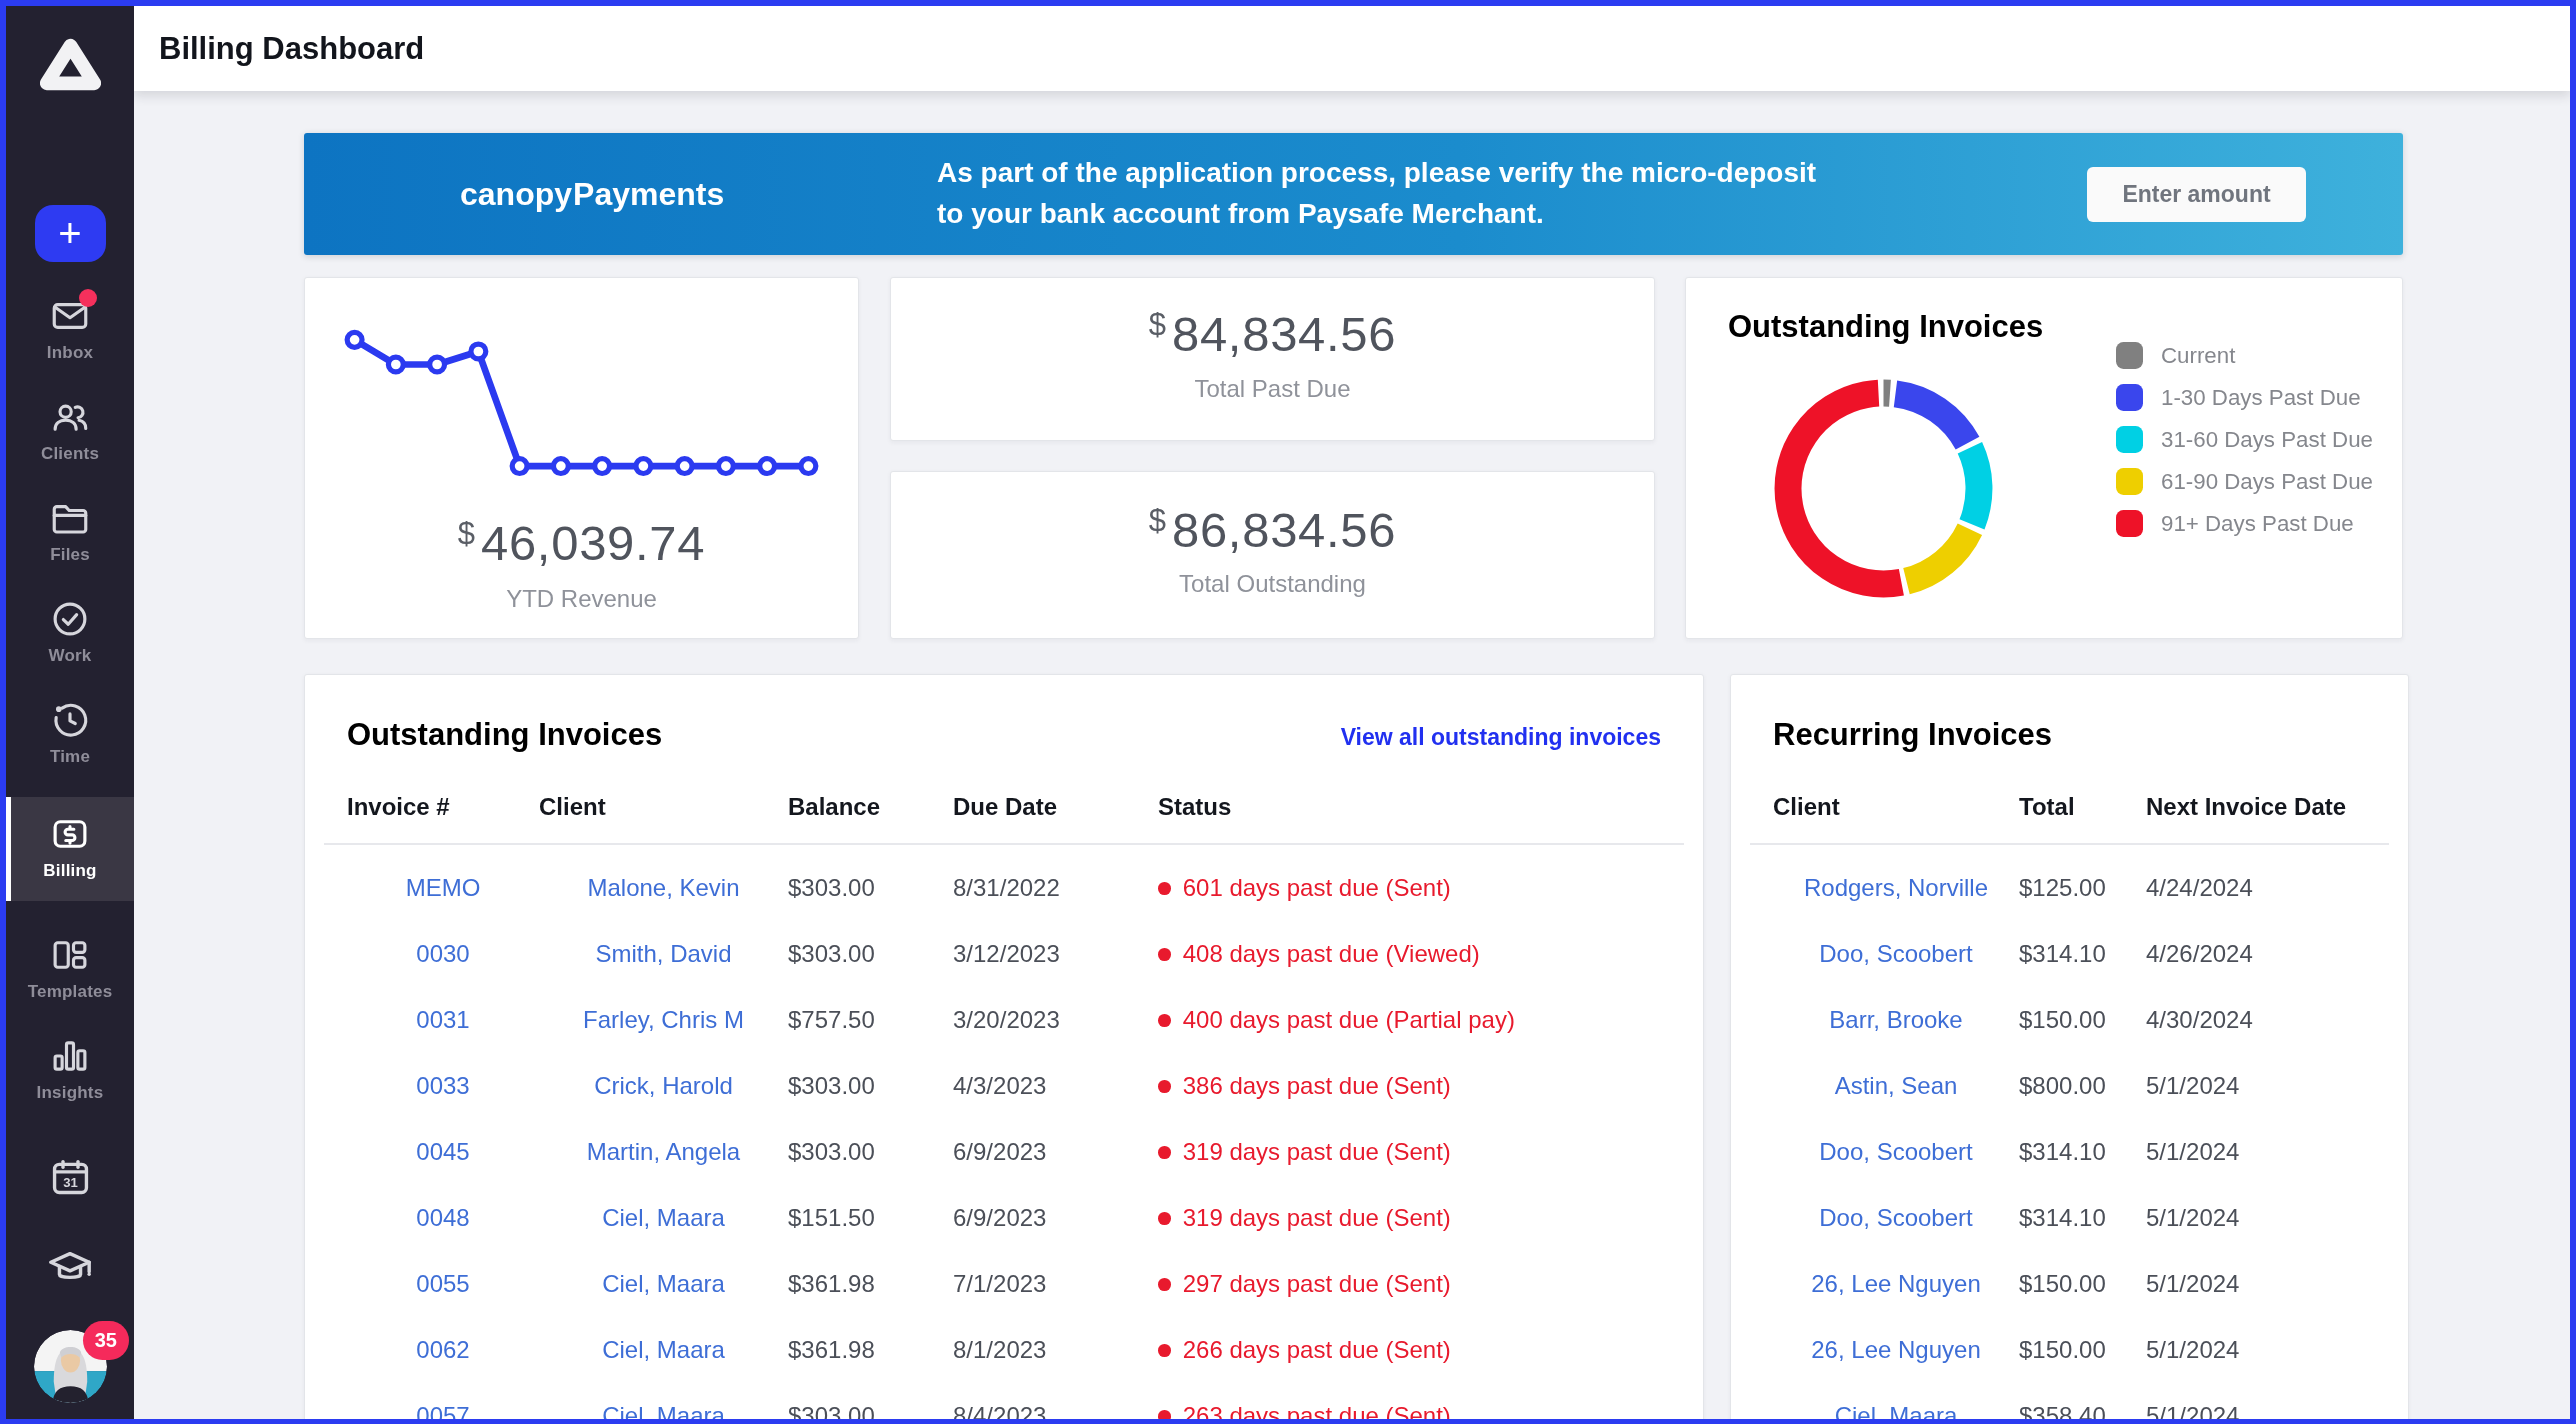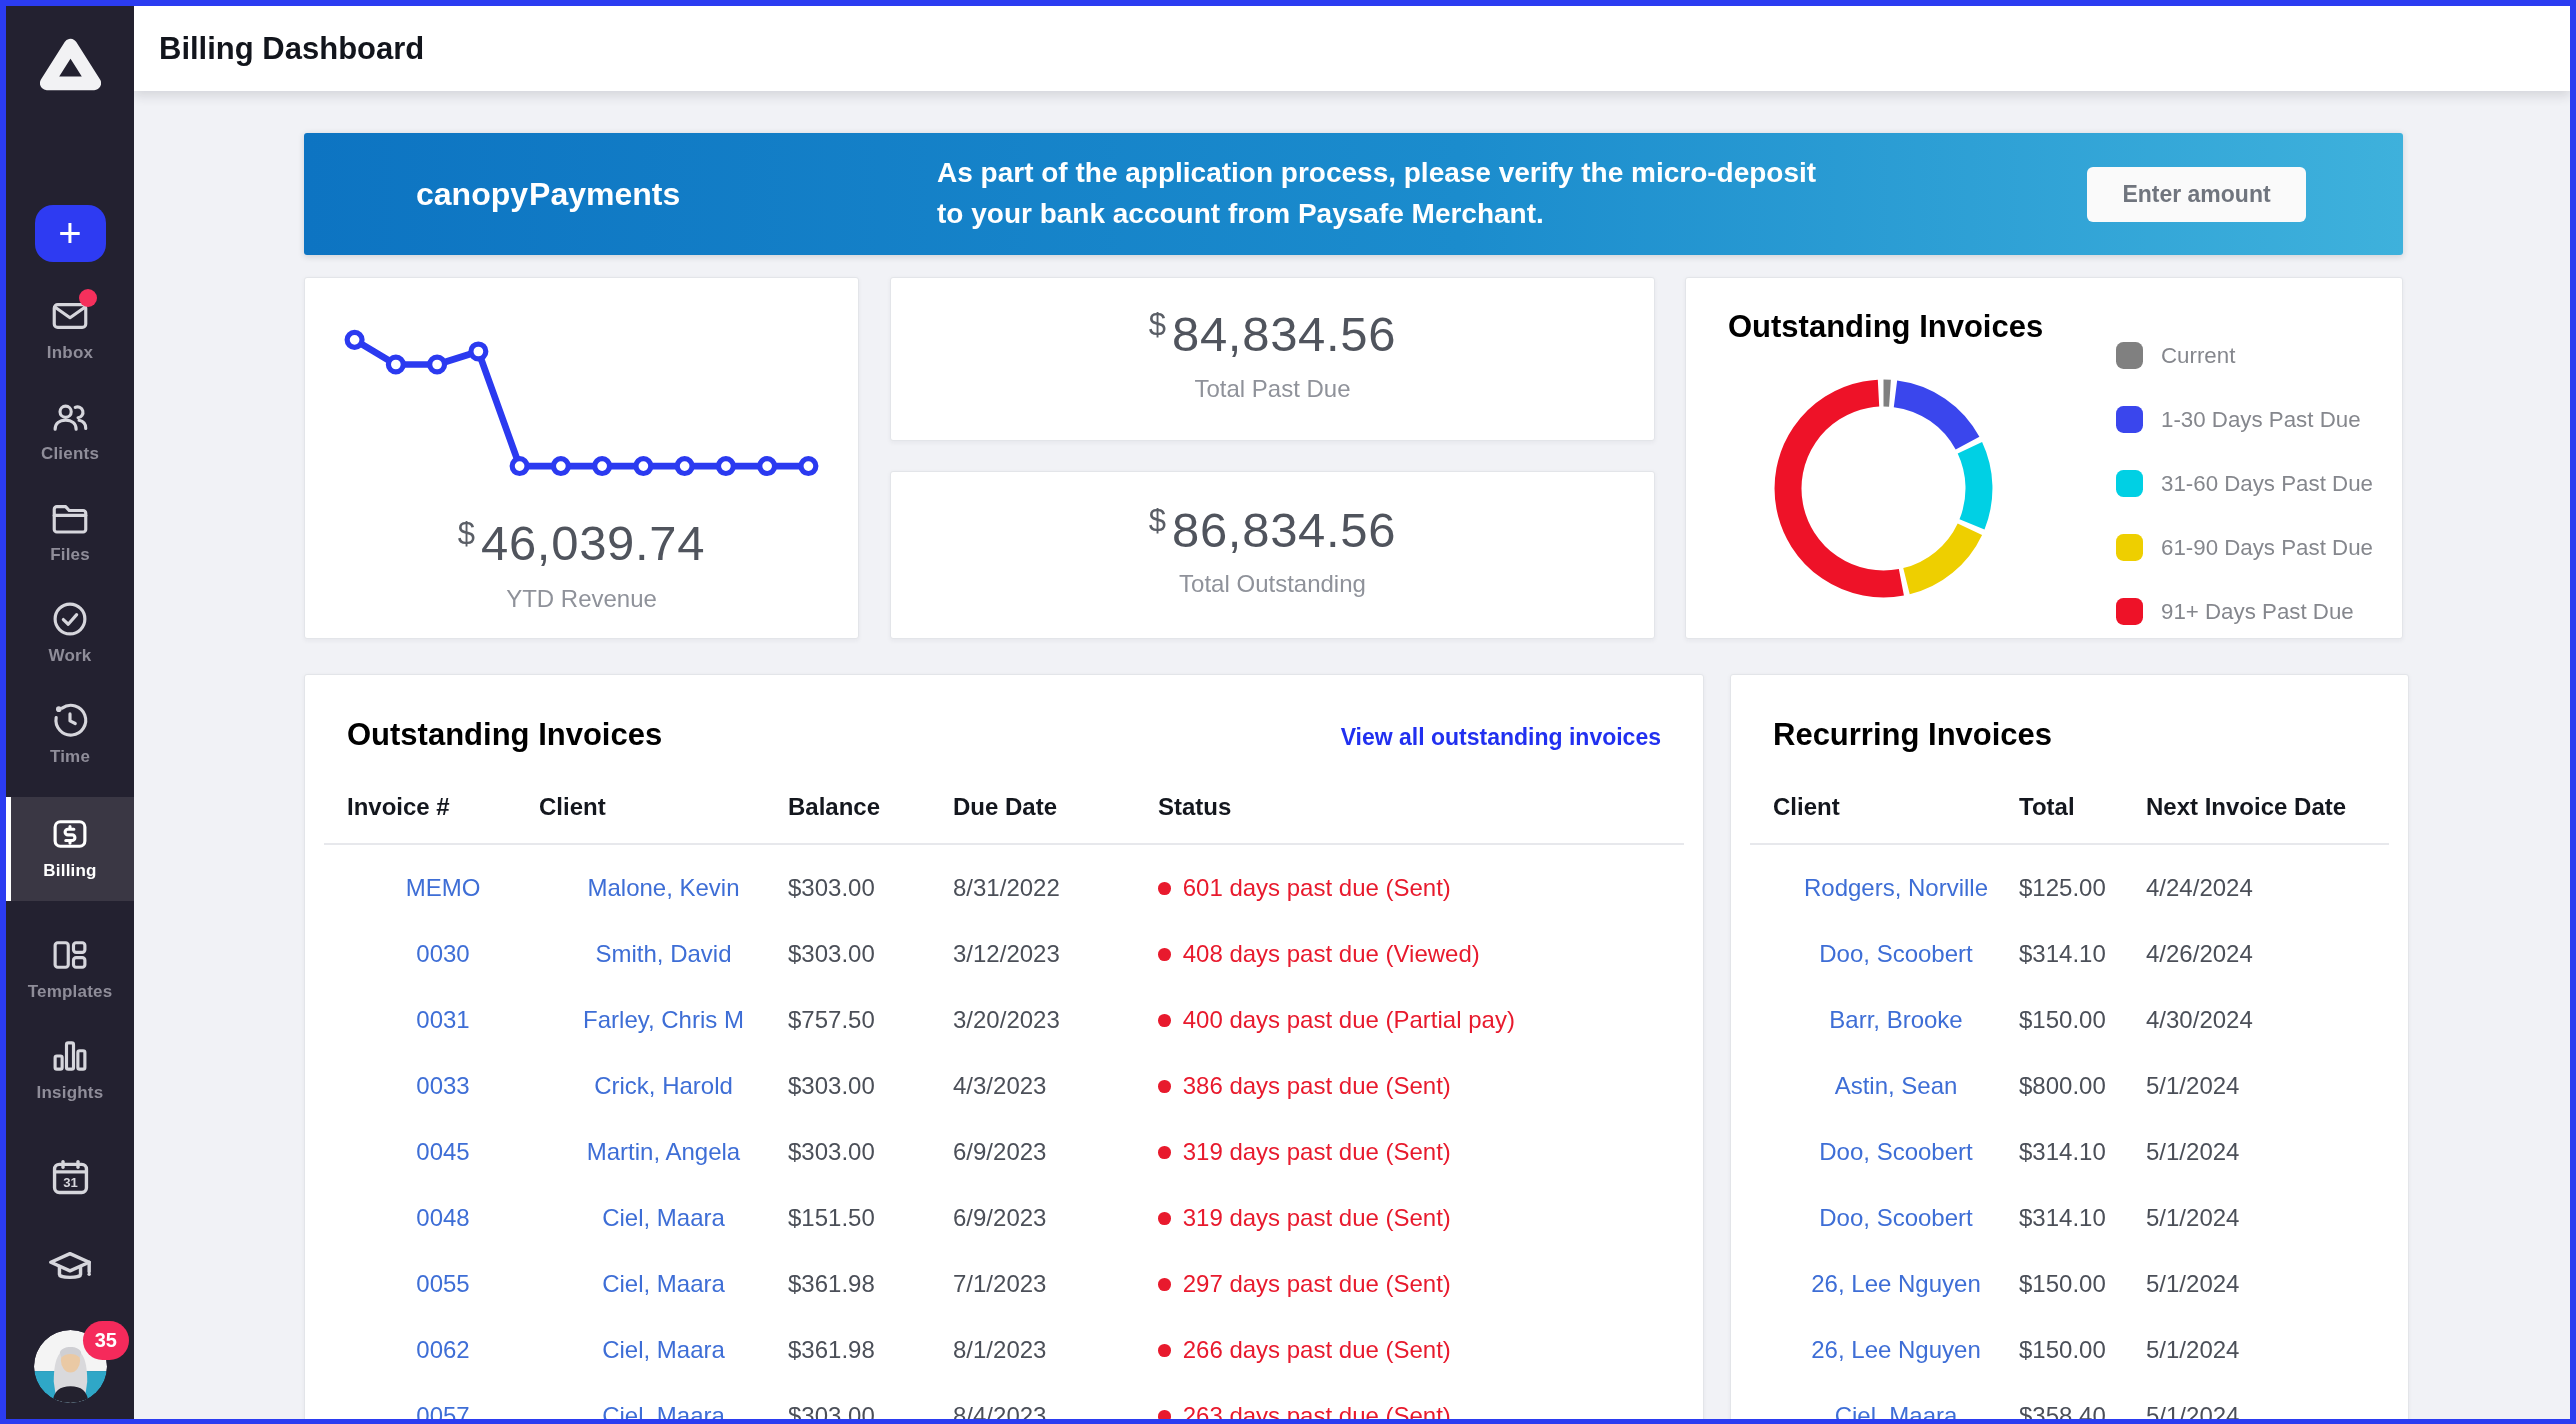--- a/index.html
+++ b/index.html
@@ -27,21 +27,21 @@
   .topbar { position: absolute; left: 128px; right: 0; top: 0; height: 85px; background: #fff; display: flex; align-items: center; padding-left: 25px; box-shadow: 0 4.5px 10.4px rgba(40,44,60,.14); z-index: 4; }
   .topbar h1 { font-size: 31px; font-weight: 700; color: #12151c; }
 
   
   .content { position: absolute; left: 128px; top: 85px; right: 0; bottom: 0; background: #f1f2f6; overflow: hidden; }
   .card { position: absolute; background: #fff; border: 0.7px solid #e3e5e9; border-radius: 3px; box-shadow: 0 1.5px 4.5px rgba(30,34,50,.05); }
 
   
   .banner { position: absolute; left: 170px; top: 42px; width: 2099px; height: 122px; border-radius: 3px; background: linear-gradient(90deg, #0d74c2 0%, #1b8ccd 55%, #3eb1dc 100%); display: flex; align-items: center; padding: 0 97px 0 112px; box-shadow: 0 1.5px 6px rgba(30,34,50,.15); }
   .banner-title { width: 521px; font-size: 32px; color: #fff; }
-  .banner-title .brand { font-weight: 800; }
+  .banner-title .brand { font-weight: 800; margin-left: 44px; }
   .banner-title .suffix { font-weight: 600; margin-left: 1px; }
   .banner-msg { flex: 1; max-width: 901px; font-size: 28px; line-height: 1.45; color: #fff; font-weight: 700; }
   .banner-btn { margin-left: auto; width: 219px; height: 55px; background: #fafafa; border: none; border-radius: 6px; font-size: 23px; font-weight: 600; color: #70757e; cursor: pointer; font-family: "Liberation Sans", sans-serif; }
 
   
   .card-ytd { left: 170px; top: 186px; width: 555px; height: 362px; }
   .card-ytd svg.line { position: absolute; left: 31px; top: 36px; }
   .big-num { position: absolute; left: 0; right: 0; text-align: center; color: #50545d; }
   .card-ytd .big-num { top: 237px; }
   .big-num .cur { font-size: 31px; color: #5a5e66; vertical-align: 16.4px; margin-right: 6px; font-weight: 500; }
@@ -51,21 +51,21 @@
   .card-past { left: 756px; top: 186px; width: 765px; height: 164px; }
   .card-out  { left: 756px; top: 380px; width: 765px; height: 168px; }
   .card-past .big-num { top: 28px; } .card-past .stat-label { top: 97px; }
   .card-out  .big-num { top: 30px; } .card-out  .stat-label { top: 98px; }
 
   
   .card-donut { left: 1551px; top: 186px; width: 718px; height: 362px; }
   .card-title { font-size: 31px; font-weight: 600; color: #000000; }
   .card-donut .card-title { position: absolute; left: 42px; top: 31px; }
   .donut-svg { position: absolute; left: 82px; top: 95px; }
-  .legend { position: absolute; left: 430px; top: 64px; display: flex; flex-direction: column; gap: 37px; }
+  .legend { position: absolute; left: 430px; top: 64px; display: flex; flex-direction: column; gap: 15px; }
   .legend-item { display: flex; align-items: center; gap: 18px; height: 27px; }
   .legend-swatch { width: 27px; height: 27px; border-radius: 7.4px; flex: none; }
   .legend-label { font-size: 22.3px; color: #85878d; white-space: nowrap; }
 
   
   .card-ot { left: 170px; top: 583px; width: 1400px; height: 849px; }
   .card-rt { left: 1596px; top: 583px; width: 679px; height: 849px; }
   .t-top { display: flex; align-items: baseline; justify-content: space-between; padding: 42px 42px 0 42px; }
   .view-all { font-size: 23px; font-weight: 700; color: #2130f0; text-decoration: none; }
   .ot-head { display: grid; grid-template-columns: 192px 249px 165px 205px 1fr; padding: 0 42px; margin-top: 40px; }

